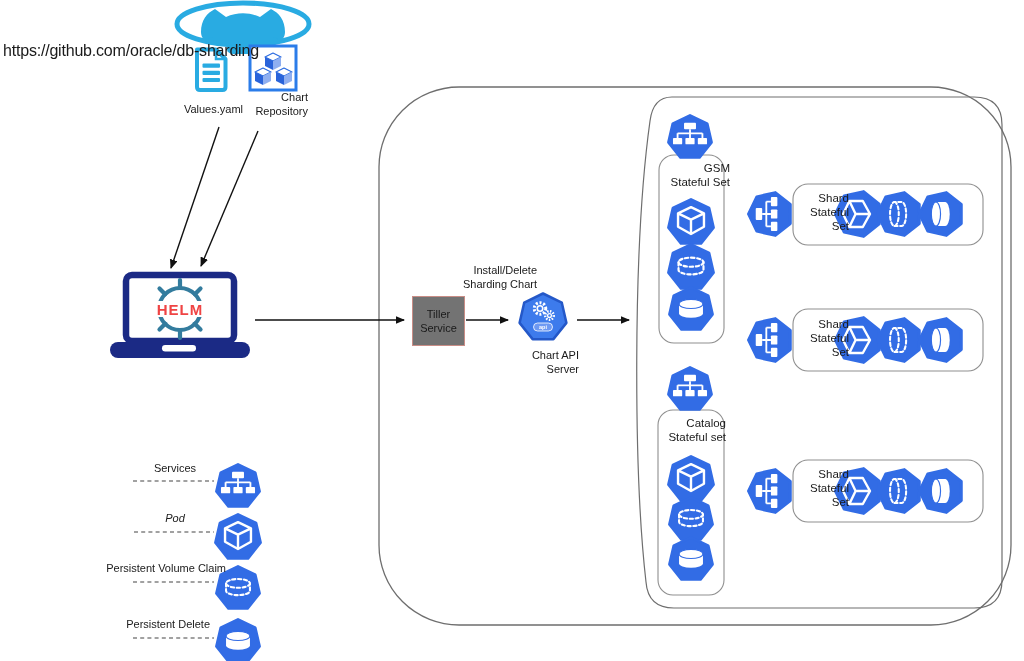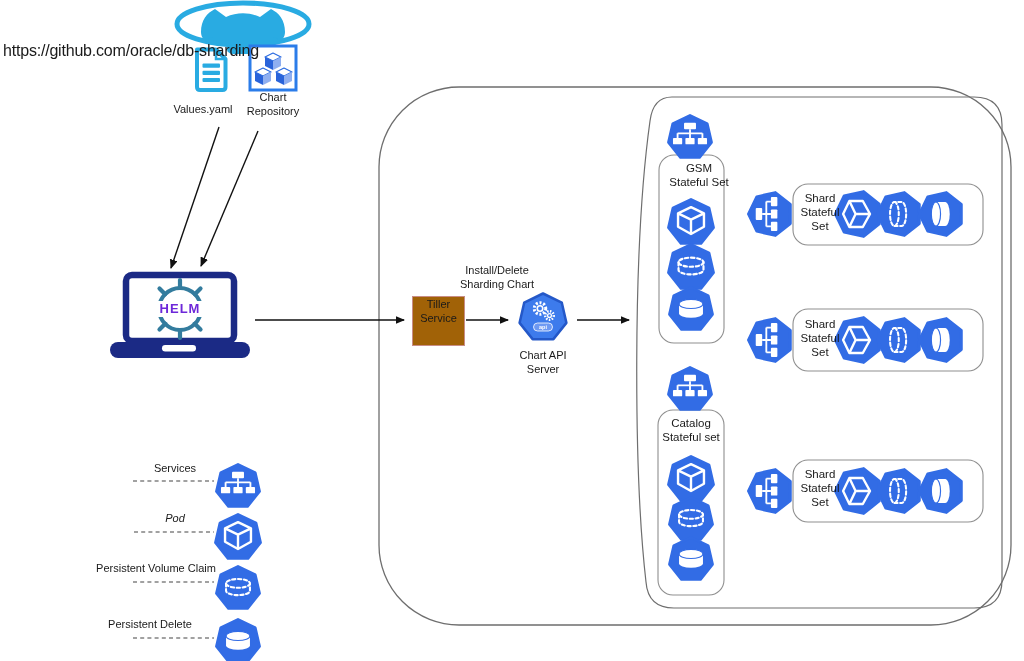--- a/index.html
+++ b/index.html
@@ -2,33 +2,33 @@
 <html><head>
 <meta charset="utf-8">
 <style>
   html,body{margin:0;padding:0;background:#fff;}
   .canvas{
     position:relative;width:1024px;height:661px;overflow:hidden;background:#fff;
     font-family:"Liberation Sans",sans-serif;color:#1a1a1a;
   }
   svg.layer{position:absolute;left:0;top:0;}
   .lbl{
-    position:absolute;font-size:11px;line-height:1.27;text-align:center;
+    position:absolute;font-size:11px;line-height:1.27;text-align:right;
     transform:translateX(-50%);white-space:pre-line;color:#1a1a1a;
   }
   .lbl.left{transform:none;text-align:left;white-space:nowrap;}
   .url{font-size:16px;letter-spacing:-0.2px;}
   .helm-text{
-    font-size:13px;font-weight:bold;color:#6d28d9;letter-spacing:1px;
+    font-size:15px;font-weight:bold;color:#ef4444;letter-spacing:1px;
     transform:translateX(-50%);position:absolute;
   }
   .tiller{
     position:absolute;left:412px;top:296px;width:51px;height:48px;
-    background:#a16207;border:1px solid #C98D86;
-    display:flex;align-items:flex-start;justify-content:center;
+    background:#737373;border:1px solid #C98D86;
+    display:flex;align-items:center;justify-content:center;
     font-size:11px;line-height:1.3;text-align:center;
   }
   .box-title{font-size:11.5px;line-height:14px;}
 </style>
 </head>
 <body>
 
 <div class="canvas">
 
 <svg class="layer" width="1024" height="661" viewBox="0 0 1024 661">

